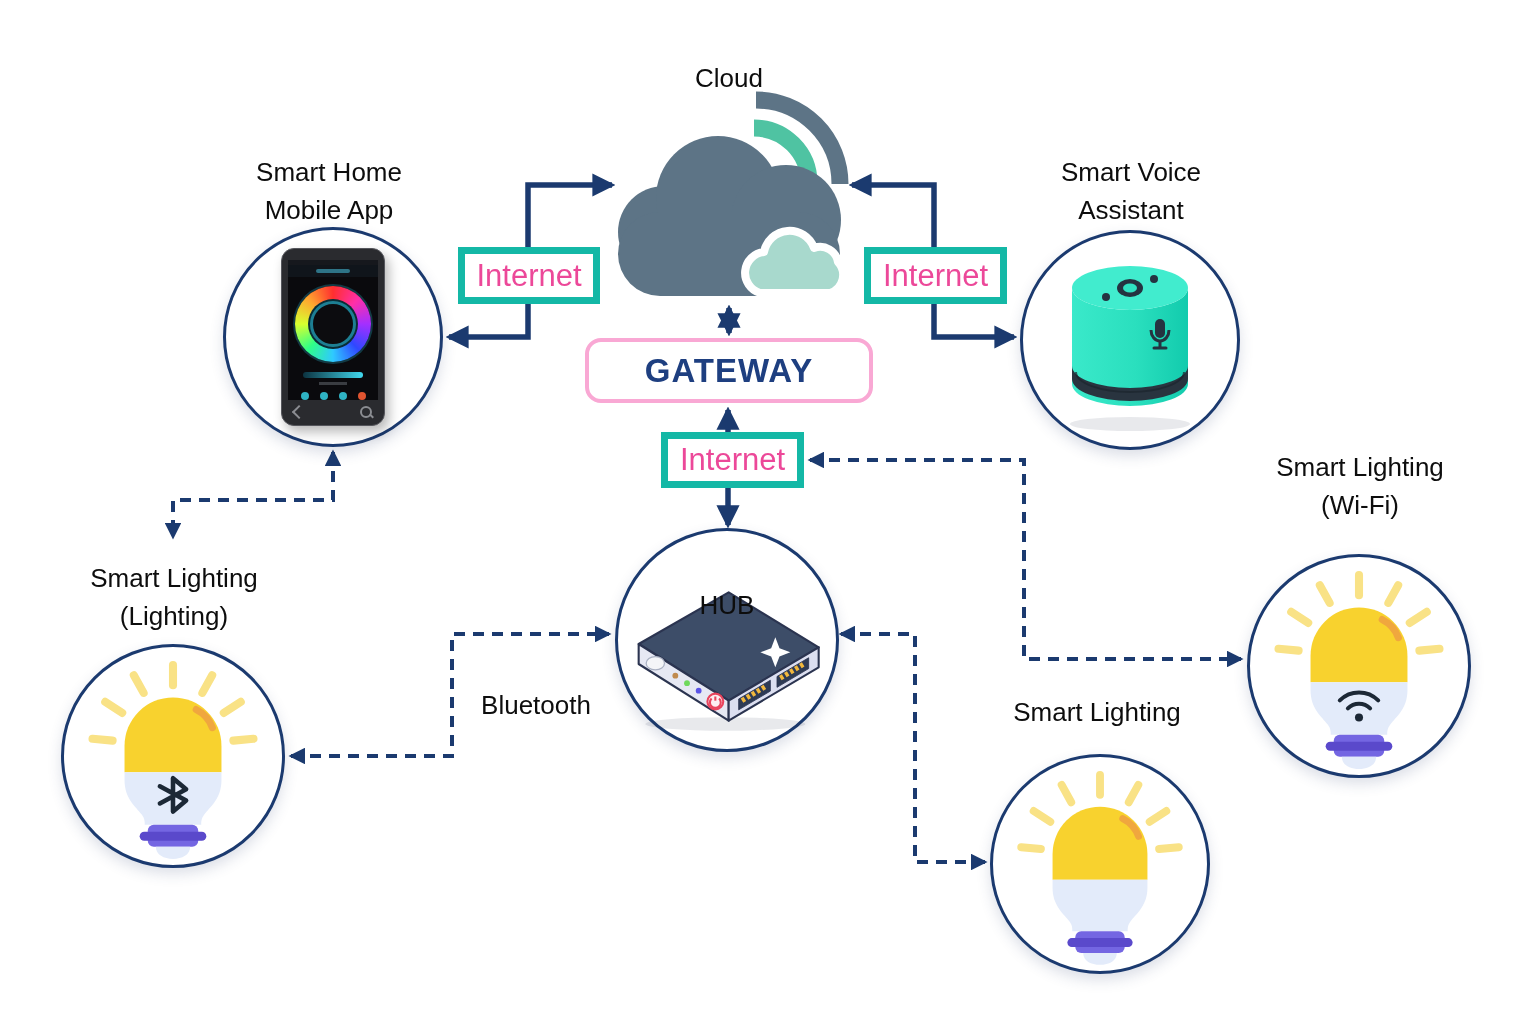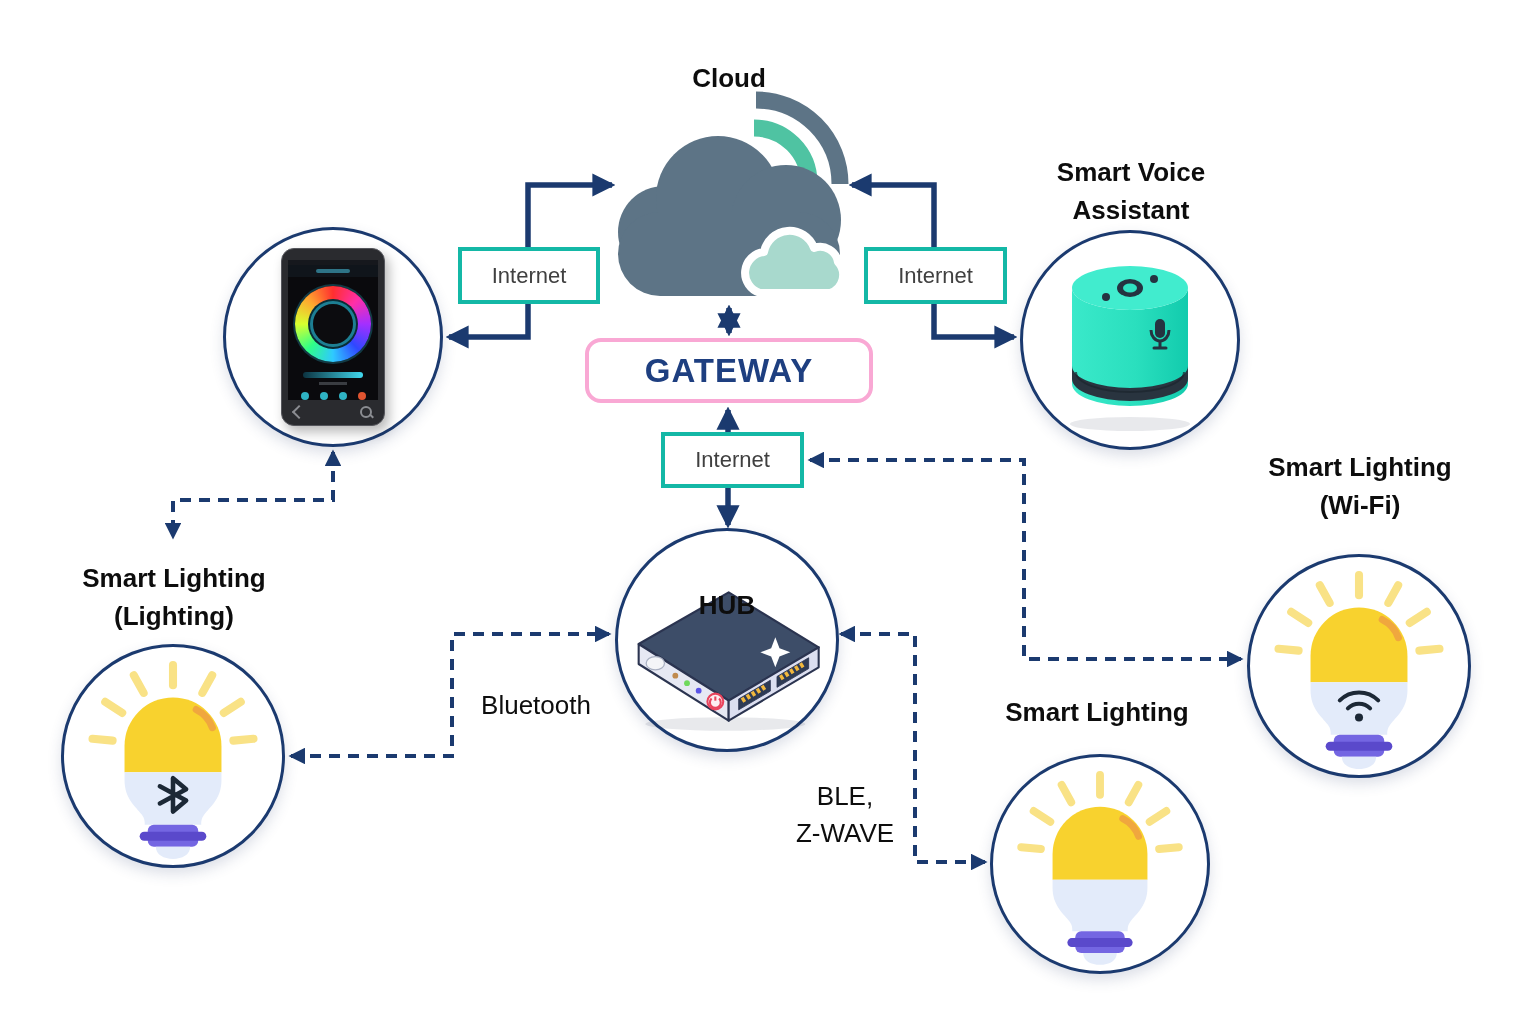--- a/index.html
+++ b/index.html
@@ -3,32 +3,32 @@
 <meta charset="utf-8">
 <style>
   html,body{margin:0;padding:0;background:#ffffff;}
   #canvas{
     position:relative;width:1536px;height:1024px;background:#ffffff;overflow:hidden;
     font-family:"Liberation Sans", sans-serif;
   }
   svg.edges{position:absolute;left:0;top:0;z-index:1;}
   .lbl{
     position:absolute;transform:translateX(-50%);text-align:center;
-    font-weight:700;font-size:26px;line-height:38px;color:#0d0d0d;
+    font-weight:400;font-size:26px;line-height:38px;color:#0d0d0d;
     white-space:nowrap;z-index:4;
   }
   .lbl.regular{font-weight:400;}
   .circle{
     position:absolute;box-sizing:border-box;border:3px solid #1b3a6f;border-radius:50%;
     background:#ffffff;display:flex;align-items:center;justify-content:center;
     box-shadow:0 6px 14px rgba(45,65,110,.17);z-index:2;
   }
   .edge-box{
-    position:absolute;box-sizing:border-box;border:4px solid #14b8a6;background:#ffffff;
-    display:flex;align-items:center;justify-content:center;font-size:22px;color:#404040;z-index:3;
+    position:absolute;box-sizing:border-box;border:7px solid #14b8a6;background:#ffffff;
+    display:flex;align-items:center;justify-content:center;font-size:31px;color:#ec4899;z-index:3;
   }
   .gateway-box{
     position:absolute;box-sizing:border-box;border:4px solid #f9a8d4;border-radius:16px;background:#ffffff;
     display:flex;align-items:center;justify-content:center;
     font-size:33px;font-weight:700;letter-spacing:1px;color:#1e3f80;z-index:3;
   }
   .icon-svg{display:block;}
   
   .phone{position:relative;width:102px;height:176px;background:#2a2b2f;border-radius:13px;
     border:1px solid #55565c;box-shadow:4px 6px 12px rgba(0,0,0,.28);}
@@ -77,20 +77,24 @@
     <g fill="none" stroke="#1b3a6f" stroke-width="4" stroke-dasharray="11 8">
       <path d="M333,452 V500 H173 V537" marker-start="url(#ah)" marker-end="url(#ah)"></path>
       <path d="M291,756 H452 V634 H609" marker-start="url(#ah)" marker-end="url(#ah)"></path>
       <path d="M841,634 H915 V862 H985" marker-start="url(#ah)" marker-end="url(#ah)"></path>
       <path d="M810,460 H1024 V659 H1241" marker-start="url(#ah)" marker-end="url(#ah)"></path>
     </g>
   </svg>
 
   <div class="lbl" style="left:729px;top:59px;">Cloud</div>
 
+  <div class="lbl" style="left:329px;top:153px;">
+    <div>Smart Home</div>
+    <div>Mobile App</div>
+  </div>
 
   <div class="lbl" style="left:1131px;top:153px;">
     <div>Smart Voice</div>
     <div>Assistant</div>
   </div>
 
   <div class="lbl" style="left:174px;top:559px;">
     <div>Smart Lighting</div>
     <div>(Lighting)</div>
   </div>
@@ -99,24 +103,20 @@
     <div>Smart Lighting</div>
     <div>(Wi-Fi)</div>
   </div>
 
   <div class="lbl" style="left:1097px;top:693px;">Smart Lighting</div>
 
   <div class="lbl" style="left:727px;top:546px;z-index:4;margin-top:40px;">HUB</div>
 
   <div class="lbl regular" style="left:536px;top:686px;">Bluetooth</div>
 
-  <div class="lbl regular" style="left:845px;top:778px;line-height:37px;">
-    <div>BLE,</div>
-    <div>Z-WAVE</div>
-  </div>
 
   <div class="edge-box" style="left:458px;top:247px;width:142px;height:57px;">Internet</div>
   <div class="edge-box" style="left:864px;top:247px;width:143px;height:57px;">Internet</div>
   <div class="edge-box" style="left:661px;top:432px;width:143px;height:56px;">Internet</div>
   <div class="gateway-box" style="left:585px;top:338px;width:288px;height:65px;">GATEWAY</div>
 
   <svg class="icon-svg" style="position:absolute;left:606px;top:90px;z-index:2;" width="248" height="212" viewBox="0 0 248 212">
     <path d="M150,10 A84,84 0 0 1 234,94" fill="none" stroke="#5d7486" stroke-width="17"></path>
     <path d="M148,38 A55,55 0 0 1 203,93" fill="none" stroke="#4fc3a2" stroke-width="17"></path>
     <g fill="#5d7486">

